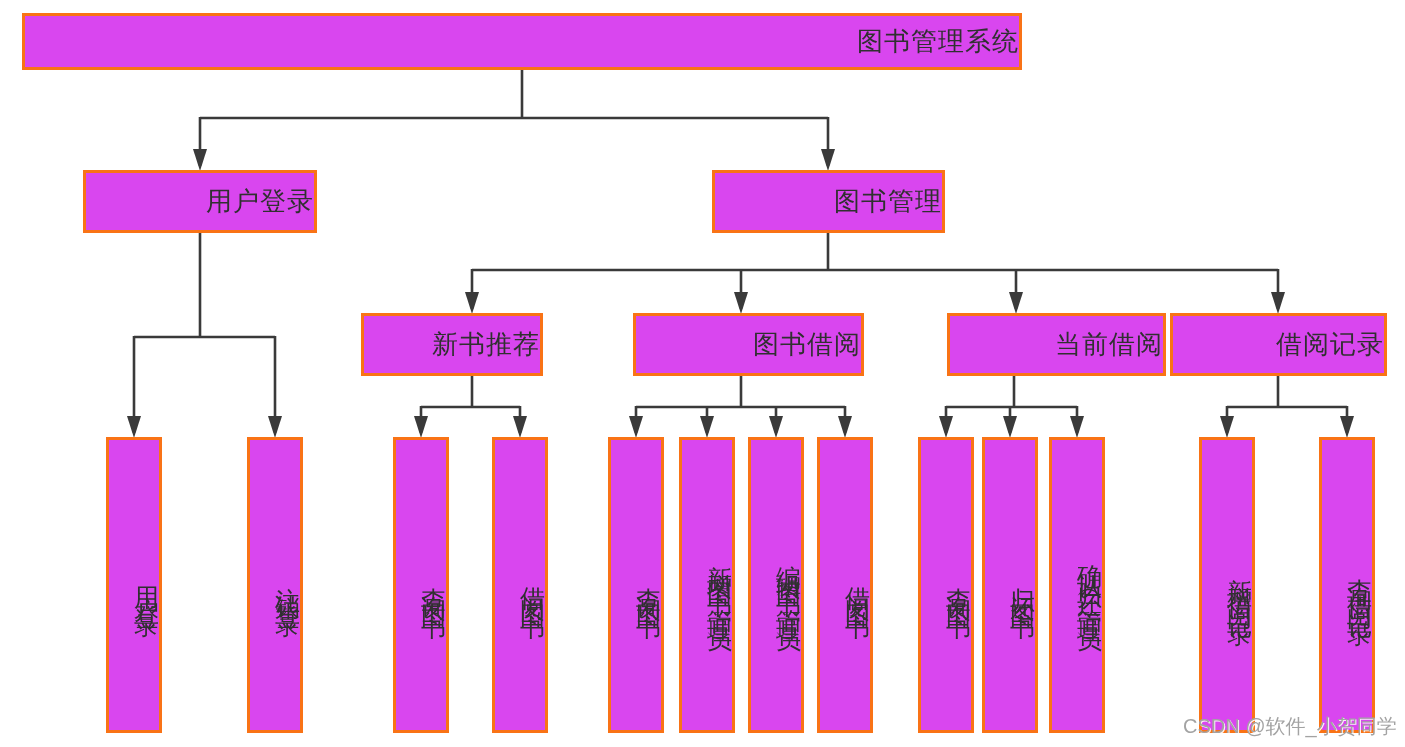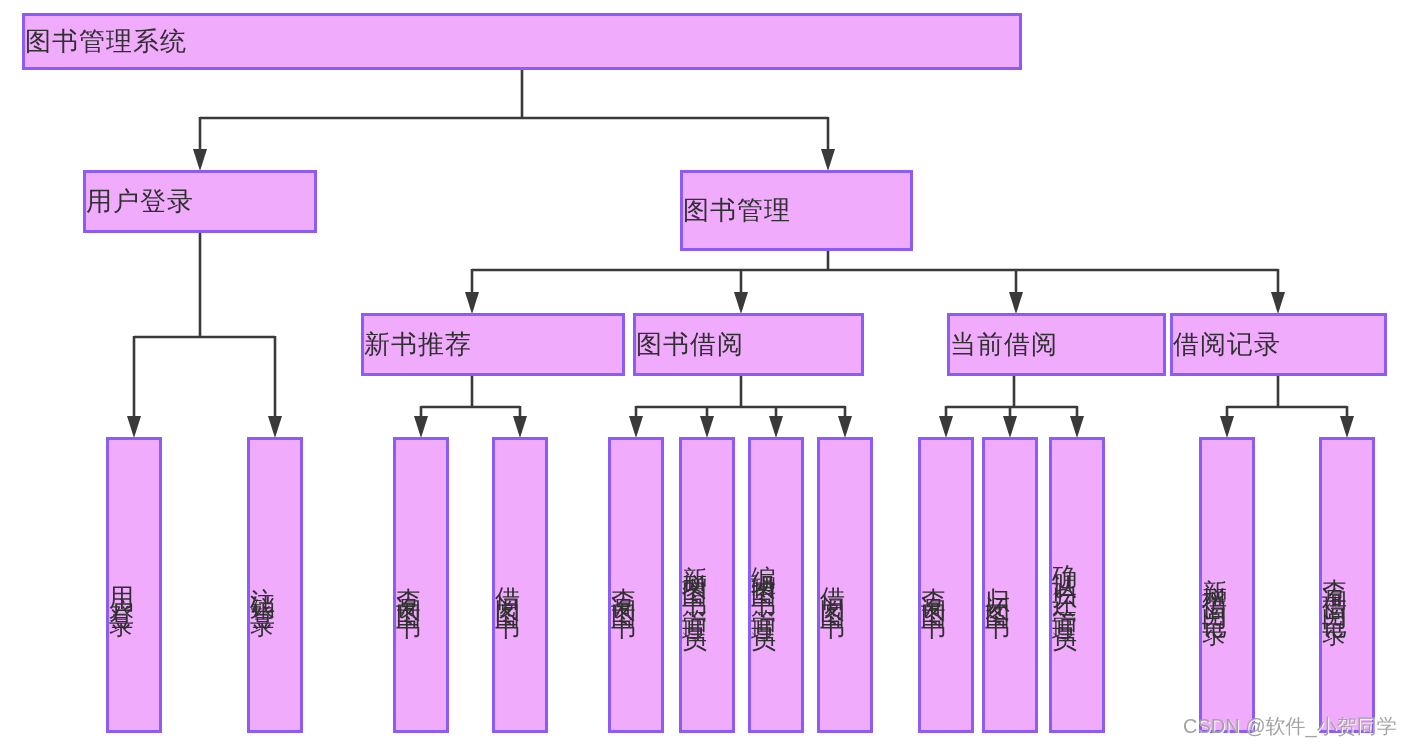--- a/index.html
+++ b/index.html
@@ -17,25 +17,25 @@
   }
   #connectors {
     position: absolute;
     left: 0; top: 0;
     width: 1405px; height: 747px;
     z-index: 1;
   }
   .node {
     position: absolute;
     box-sizing: border-box;
-    background: #f0abfc;
-    border: 3px solid #8b5cf6;
+    background: #d946ef;
+    border: 3px solid #f97316;
     display: flex;
     align-items: center;
-    justify-content: flex-start;
+    justify-content: flex-end;
     color: #303030;
     z-index: 2;
   }
   .node.h-label {
     font-size: 26px;
     letter-spacing: 1px;
     white-space: nowrap;
   }
   .node.leaf {
     border-width: 3px;
@@ -136,25 +136,25 @@
     </g>
   </svg>
 
   <div class="node h-label" style="left:22px; top:13px; width:1000px; height:57px;">
     <span>图书管理系统</span>
   </div>
 
   <div class="node h-label" style="left:83px; top:170px; width:234px; height:63px;">
     <span>用户登录</span>
   </div>
-  <div class="node h-label" style="left:680px; top:170px; width:233px; height:81px;">
+  <div class="node h-label" style="left:712px; top:170px; width:233px; height:63px;">
     <span>图书管理</span>
   </div>
 
-  <div class="node h-label" style="left:361px; top:313px; width:264px; height:63px;">
+  <div class="node h-label" style="left:361px; top:313px; width:182px; height:63px;">
     <span>新书推荐</span>
   </div>
   <div class="node h-label" style="left:633px; top:313px; width:231px; height:63px;">
     <span>图书借阅</span>
   </div>
   <div class="node h-label" style="left:947px; top:313px; width:219px; height:63px;">
     <span>当前借阅</span>
   </div>
   <div class="node h-label" style="left:1170px; top:313px; width:217px; height:63px;">
     <span>借阅记录</span>

